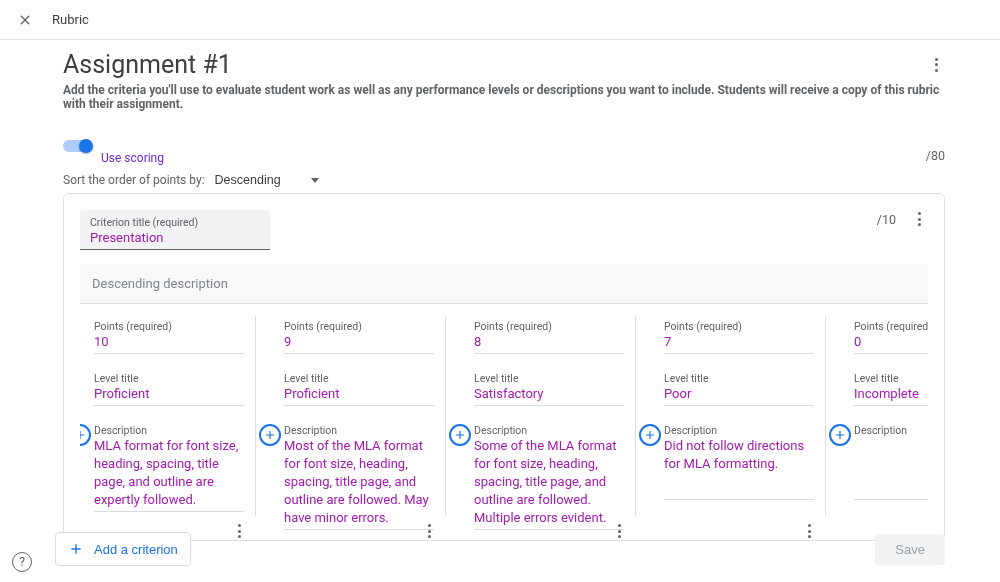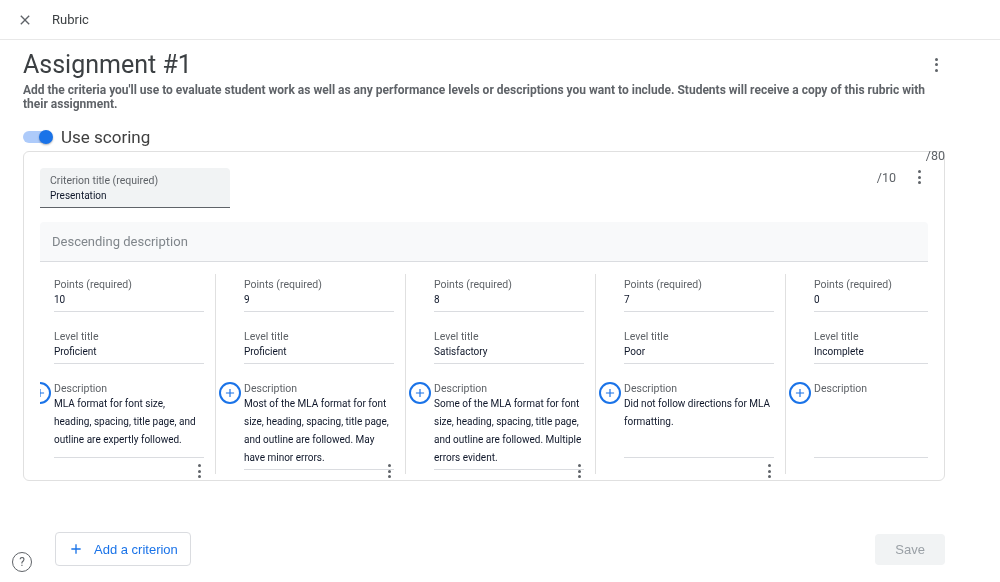--- a/index.html
+++ b/index.html
@@ -5,41 +5,41 @@
   * { box-sizing: border-box; }
   html, body { margin:0; padding:0; font-family: Roboto, Arial, sans-serif; background:#fff; color:#3c4043; }
   body { width:1000px; height:582px; overflow:hidden; position:relative; }
 
   
   .top-bar { height:40px; display:flex; align-items:center; padding:0 16px; border-bottom:1px solid #e8e8e8; }
   .close-x { width:18px; height:18px; display:flex; align-items:center; justify-content:center; cursor:pointer; color:#5f6368; }
   .top-title { margin-left:18px; font-size:13px; color:#3c4043; }
 
   
-  .page { padding:10px 55px 0 23px; position:relative; }
+  .page { padding:10px 55px 0 63px; position:relative; }
   .h1-row { display:flex; align-items:center; }
   .h1 { font-size:25px; font-weight:400; color:#3c4043; flex:1; }
   .desc { font-size:12px; color:#5f6368; margin-top:4px;font-weight:bold; }
 
   .scoring-row { display:flex; align-items:center; margin-top:16px; }
   .toggle { width:28px; height:12px; background:#aecbfa; border-radius:6px; position:relative; margin-right:10px; }
   .toggle .knob { width:14px; height:14px; background:#1a73e8; border-radius:50%; position:absolute; right:-2px; top:-1px; box-shadow:0 1px 2px rgba(0,0,0,.3); }
-  .toggle-label { font-size:17px; color:#404040; }
+  .toggle-label { font-size:12px; color:#6d28d9;margin-top:24px; }
   .total-row { position:absolute; right:55px; top:108px; font-size:12.5px; color:#5f6368; }
 
   .sort-row { margin-top:6px; display:flex; align-items:center; gap:10px; font-size:12px; color:#5f6368; }
   .sort-select { display:flex; align-items:center; gap:30px; font-size:12.5px; color:#3c4043; padding:2px 0; cursor:pointer; border:none; background:none; }
   .chev { width:0; height:0; border-left:4px solid transparent; border-right:4px solid transparent; border-top:5px solid #5f6368; }
 
   
   .criterion { margin-top:4px; border:1px solid #e0e0e0; border-radius:6px; padding:16px 16px 0 16px; }
   .crit-head { display:flex; align-items:flex-start; }
   .title-field { background:#f1f3f4; width:190px; padding:6px 10px 2px 10px; border-bottom:1px solid #5f6368; border-radius:4px 4px 0 0; }
   .lbl { font-size:10.5px; color:#5f6368; }
-  .val { font-size:10px; color:#0f172a; line-height:18px; }
+  .val { font-size:13px; color:#a21caf; line-height:18px; }
   .crit-points { margin-left:auto; display:flex; align-items:center; gap:14px; font-size:12.5px; color:#5f6368; }
   .kebab { width:18px; height:18px; display:flex; align-items:center; justify-content:center; cursor:pointer; }
   .dots { display:flex; flex-direction:column; gap:2.5px; }
   .dots span { width:3px; height:3px; background:#5f6368; border-radius:50%; }
 
   .crit-desc { margin-top:14px; background:#f8f9fa; padding:12px 12px; font-size:13px; color:#80868b; border-bottom:1px solid #dadce0; border-radius:4px 4px 0 0; }
 
   
   .levels-wrap { margin-top:12px; position:relative; }
   .levels { display:flex; gap:14px; overflow-x:auto; }
@@ -92,20 +92,27 @@
   <div class="desc">Add the criteria you'll use to evaluate student work as well as any performance levels or descriptions you want to include. Students will receive a copy of this rubric with their assignment.</div>
 
   <div class="scoring-row">
     <div class="toggle">
         <div class="knob"></div>
       </div>
     <div class="toggle-label">Use scoring</div>
   </div>
   <div class="total-row">/80</div>
 
+  <div class="sort-row">
+    <span>Sort the order of points by:</span>
+    <button class="sort-select">
+      <span>Descending</span>
+      <span class="chev"></span>
+    </button>
+  </div>
 
   <div class="criterion">
     <div class="crit-head">
       <div class="title-field">
         <div class="lbl">Criterion title (required)</div>
         <div class="val">Presentation</div>
       </div>
       <div class="crit-points">
         <span>/10</span>
         <div class="kebab">

